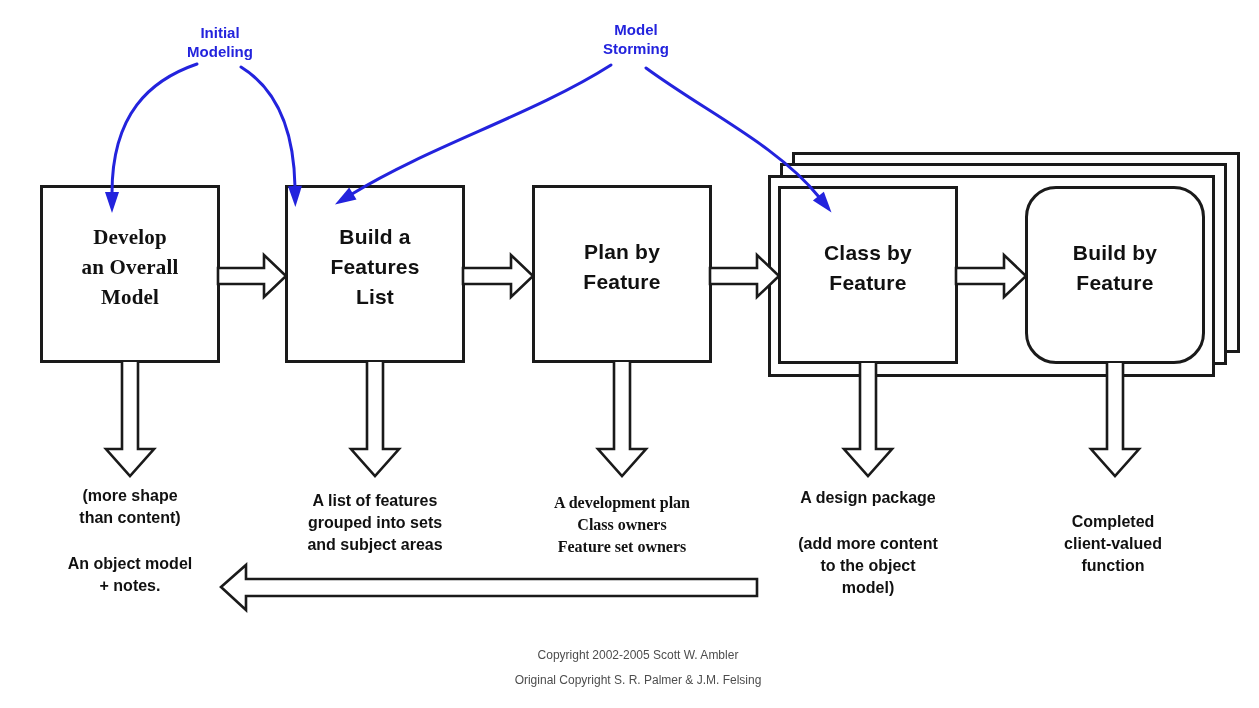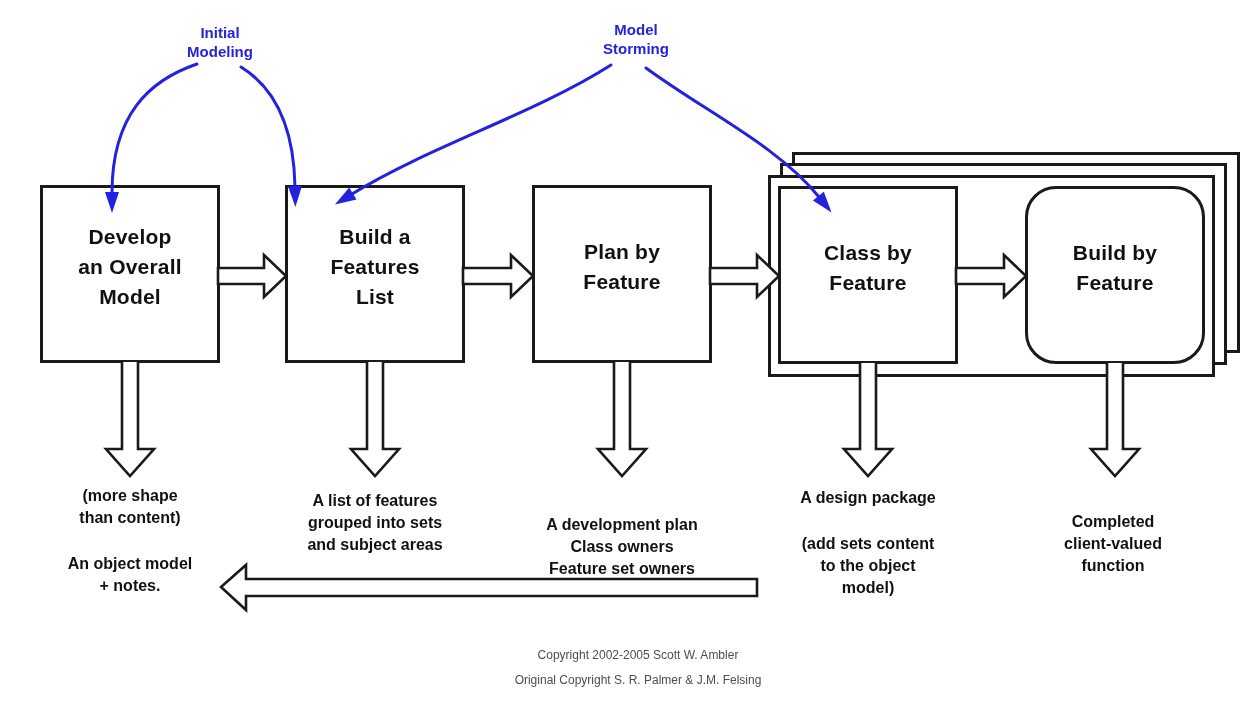--- a/index.html
+++ b/index.html
@@ -27,21 +27,21 @@
     position:absolute;width:180px;height:178px;background:var(--background);
     border:3px solid var(--line);box-sizing:border-box;
     display:flex;align-items:center;justify-content:center;text-align:center;
     padding-bottom:14px;
   }
   .pbox .title{
     font-weight:bold;font-size:21px;line-height:30px;color:var(--text);
     letter-spacing:.2px;
   }
   .pbox .title span{display:block;}
-  #box-1{left:40px;top:185px;}
+  #box-1{left:40px;top:185px;font-family:Liberation Serif, serif;}
   #box-2{left:285px;top:185px;}
   #box-3{left:532px;top:185px;}
   #box-4{left:778px;top:186px;}
   #box-5{left:1025px;top:186px;border-radius:31px;}
 
   
   .warrow{fill:#ffffff;stroke:var(--line);stroke-width:2.6;stroke-linejoin:miter;}
 
   
   .acurve{fill:none;stroke:var(--annotation);stroke-width:3;stroke-linecap:round;}
@@ -56,21 +56,21 @@
   #label-model-storming{left:574px;top:20px;}
 
   .subtext{
     position:absolute;width:180px;text-align:center;color:var(--text);
     font-weight:bold;font-size:16px;line-height:22px;
   }
   .subtext span{display:block;}
   #out-1a{left:40px;top:485px;}
   #out-1b{left:40px;top:553px;}
   #out-2 {left:285px;top:490px;}
-  #out-3 {left:532px;top:514px;}
+  #out-3 {left:532px;top:492px;font-family:Liberation Serif, serif;}
   #out-4a{left:778px;top:487px;}
   #out-4b{left:778px;top:533px;}
   #out-5 {left:1023px;top:511px;}
 
   .copyright{
     position:absolute;left:318px;top:643px;width:640px;text-align:center;
     color:var(--copyright);font-size:12px;line-height:25px;font-weight:normal;
   }
   .copyright span{display:block;}
 </style>
@@ -168,21 +168,21 @@
   </div>
   <div class="subtext" id="out-3">
     <span>A development plan</span>
     <span>Class owners</span>
     <span>Feature set owners</span>
   </div>
   <div class="subtext" id="out-4a">
     <span>A design package</span>
   </div>
   <div class="subtext" id="out-4b">
-    <span>(add sets content</span>
+    <span>(add more content</span>
     <span>to the object</span>
     <span>model)</span>
   </div>
   <div class="subtext" id="out-5">
     <span>Completed</span>
     <span>client-valued</span>
     <span>function</span>
   </div>
 
   <div class="copyright">

